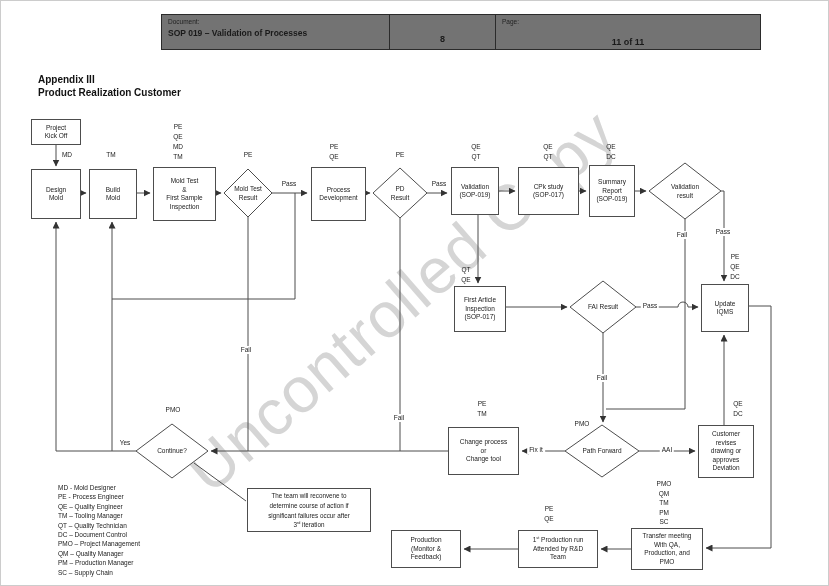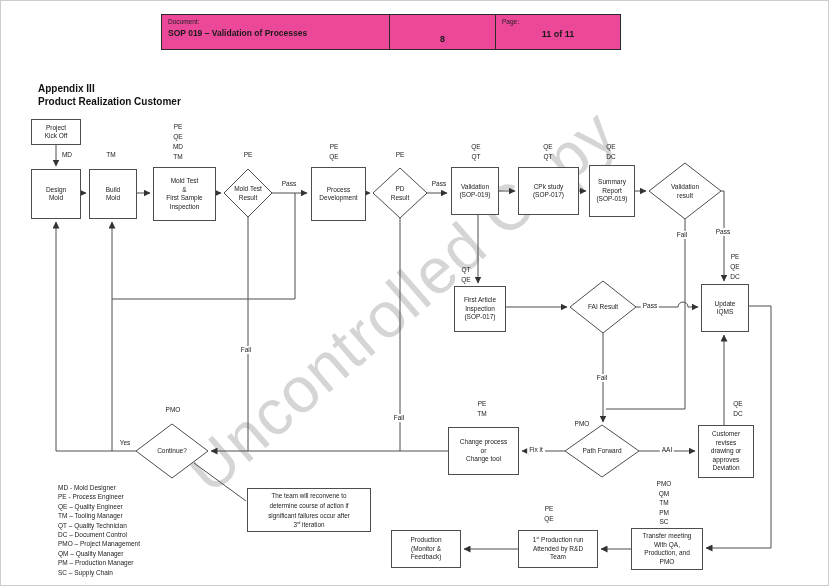--- a/index.html
+++ b/index.html
@@ -10,30 +10,30 @@
       font-size:64px;letter-spacing:1px;color:#d5d5d5;white-space:nowrap;z-index:1}
   svg.wires{position:absolute;left:0;top:0;z-index:2}
   .box{position:absolute;z-index:3;background:#fff;border:1px solid #4d4d4d;display:flex;align-items:center;
        justify-content:center;text-align:center;font-size:6.5px;line-height:8.5px;white-space:pre-line}
   .box.multi{display:block;text-align:center}
   .dl{position:absolute;z-index:3;transform:translate(-50%,-50%);text-align:center;font-size:6.5px;
       line-height:8.5px;white-space:pre-line}
   .lb{position:absolute;z-index:4;transform:translateX(-50%);text-align:center;font-size:6.5px;
       line-height:10px;white-space:pre-line}
   .wbg{background:#fff;padding:0 2px;line-height:8px}
-  .hdr{position:absolute;left:160px;top:13px;width:460px;height:36px;display:flex;border:1.5px solid #2b2b2b;
-       background:#ec4899;z-index:3}
+  .hdr{position:absolute;left:160px;top:13px;width:600px;height:36px;display:flex;border:1.5px solid #2b2b2b;
+       background:#737373;z-index:3}
   .hc1{width:228px;border-right:1.5px solid #2b2b2b;padding:3px 6px}
   .hc1 .sm,.hc3 .sm{font-size:6.5px;color:#222}
   .hc1 .bb{font-size:8.5px;font-weight:bold;margin-top:3px;white-space:nowrap}
   .hc2{width:106px;border-right:1.5px solid #2b2b2b;display:flex;align-items:flex-end;justify-content:center;
        padding-bottom:5px;font-weight:bold;font-size:9px}
   .hc3{flex:1;padding:3px 6px;display:flex;flex-direction:column}
-  .hc3 .bb{font-size:9px;font-weight:bold;text-align:center;margin-top:4px}
-  #title{position:absolute;left:37px;top:81px;font-size:10px;font-weight:bold;line-height:13px;color:#111;z-index:3}
+  .hc3 .bb{font-size:9px;font-weight:bold;text-align:center;margin-top:12px}
+  #title{position:absolute;left:37px;top:72px;font-size:10px;font-weight:bold;line-height:13px;color:#111;z-index:3}
   #legend{position:absolute;left:57px;top:482px;list-style:none;font-size:6.5px;line-height:9.4px;z-index:3}
   #note{left:246px;top:487px;width:124px;height:44px;font-size:6.3px;line-height:9.8px;padding-top:2px}
   #prun{padding-top:5px}
   sup{font-size:60%;vertical-align:super;line-height:0}
 </style>
 </head>
 <body>
 
 <div id="page">
 

